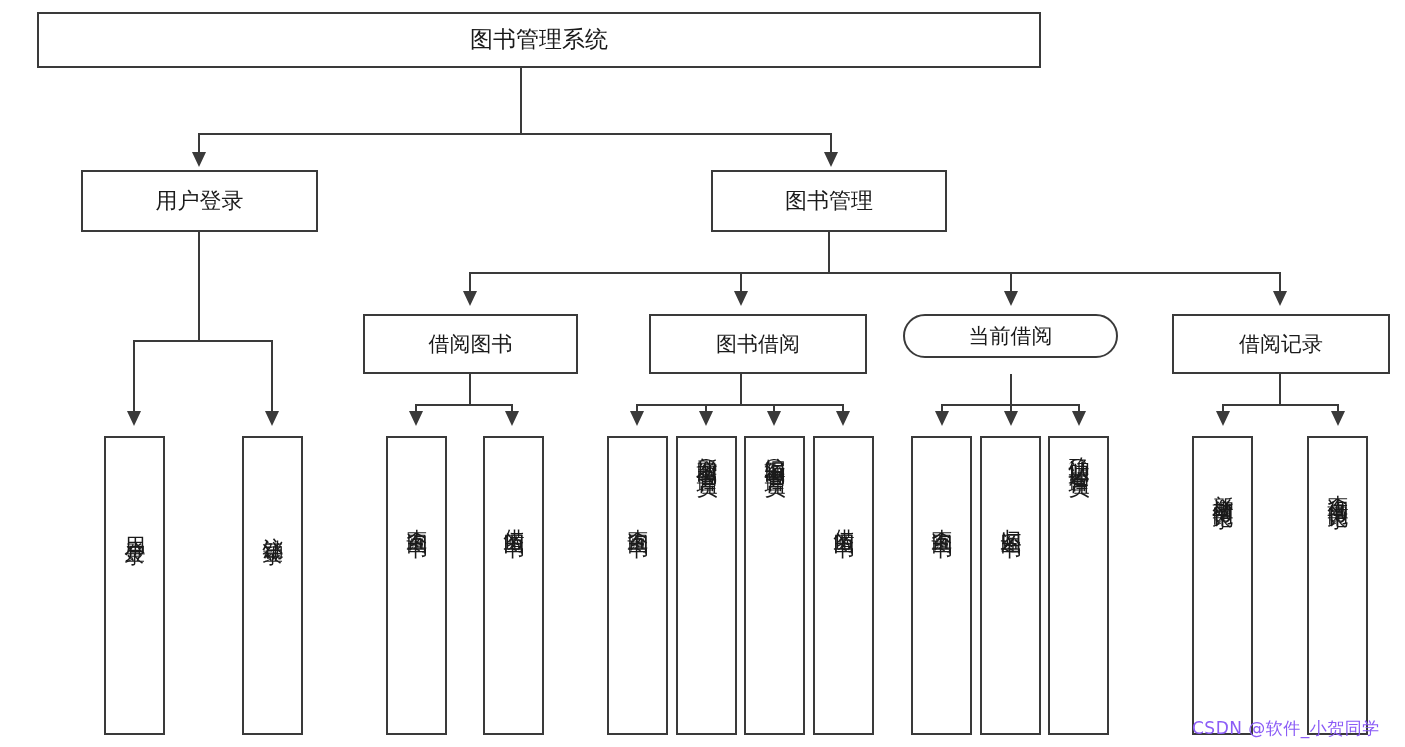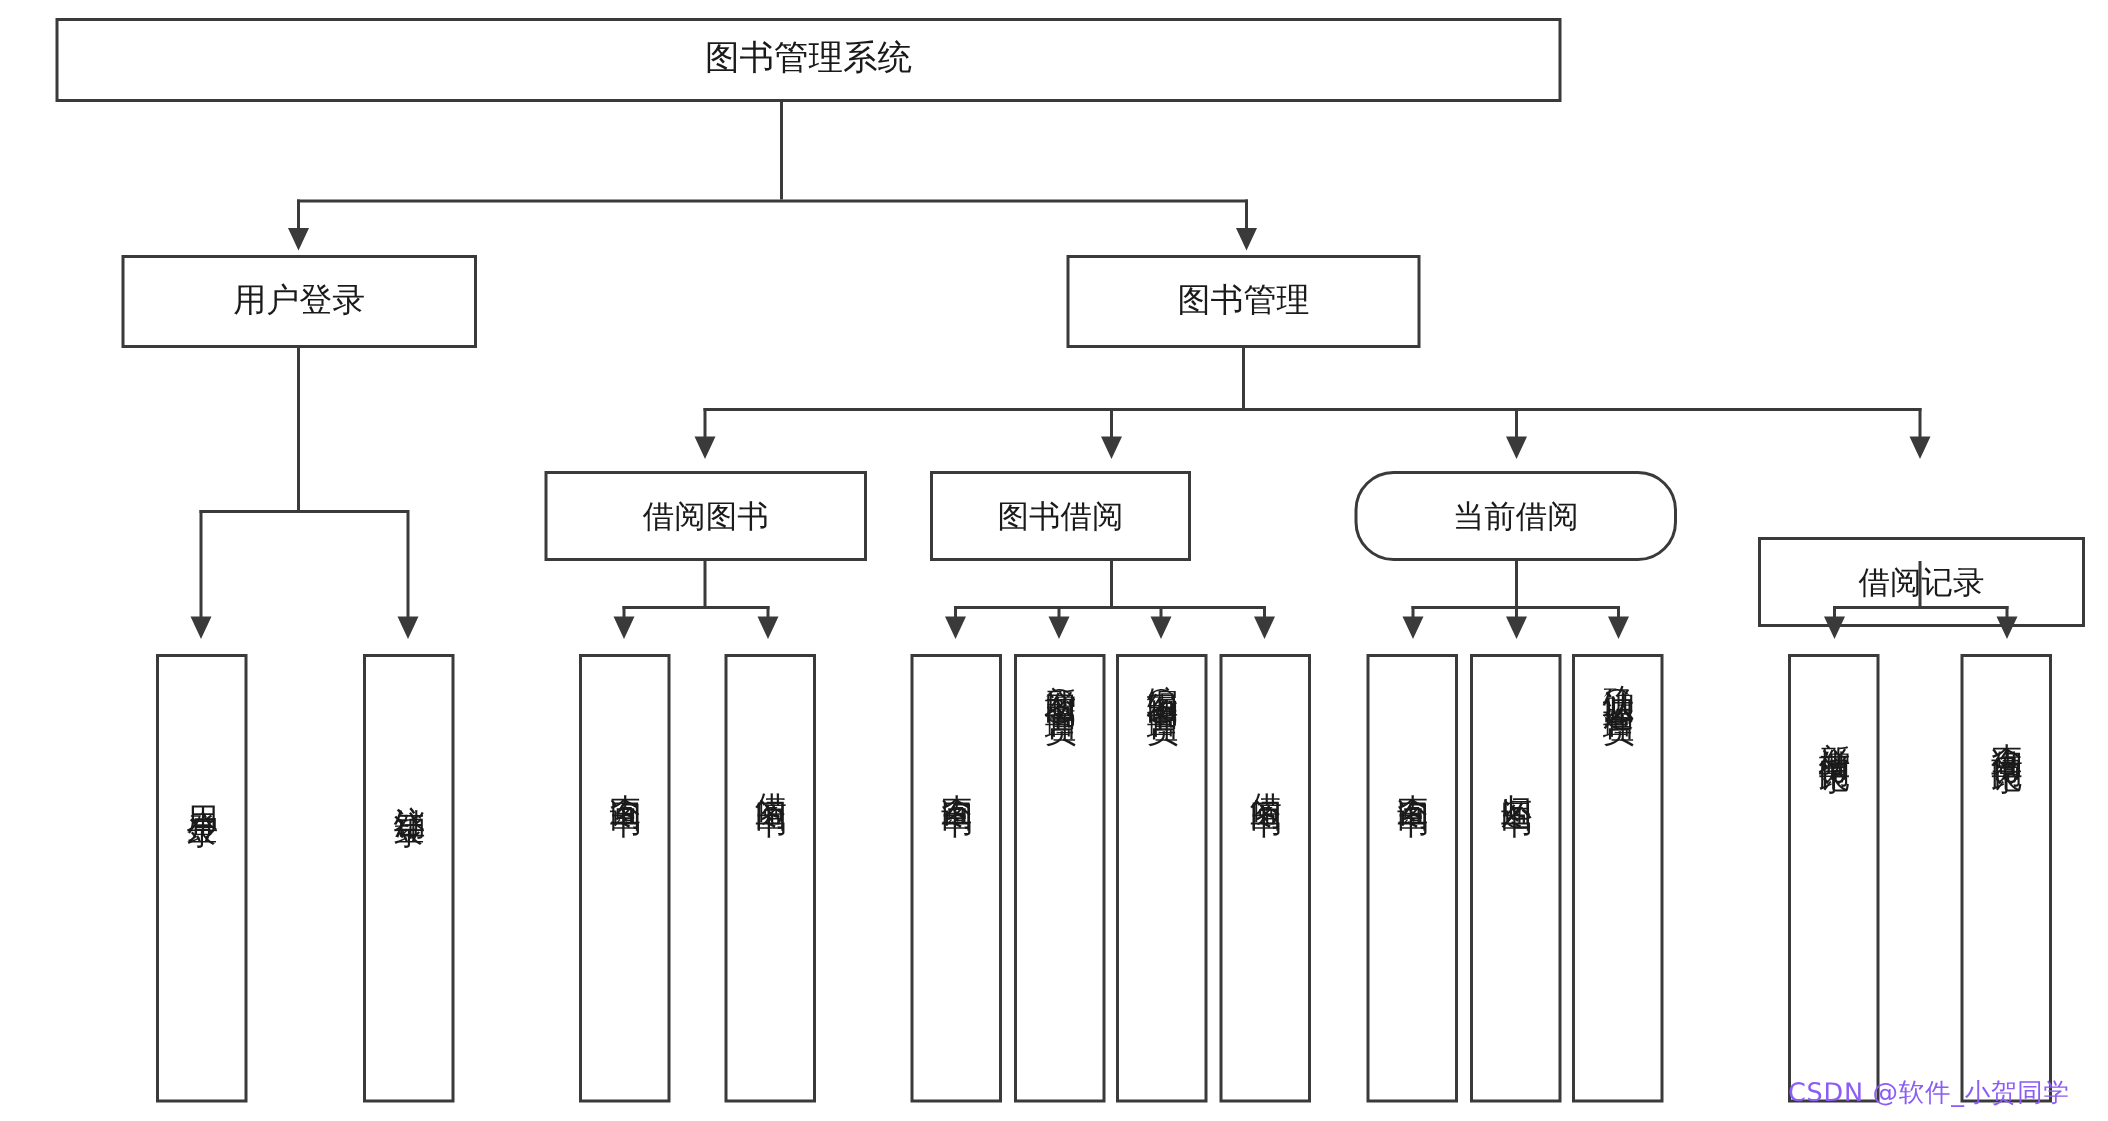--- a/index.html
+++ b/index.html
@@ -115,27 +115,27 @@
   <div class="ln v" style="left:740px; top:272px; width:2px; height:22px;"></div>
   <div class="arrow" style="left:734px; top:291px;"></div>
   <div class="ln v" style="left:1010px; top:272px; width:2px; height:22px;"></div>
   <div class="arrow" style="left:1004px; top:291px;"></div>
   <div class="ln v" style="left:1279px; top:272px; width:2px; height:22px;"></div>
   <div class="arrow" style="left:1273px; top:291px;"></div>
 
   <div class="node lvl2" style="left:363px; top:314px; width:215px; height:60px;">
     <span>借阅图书</span>
   </div>
-  <div class="node lvl2" style="left:620px; top:314px; width:174px; height:60px;">
+  <div class="node lvl2" style="left:649px; top:314px; width:218px; height:60px;">
     <span>图书借阅</span>
   </div>
-  <div class="node lvl2" style="left:903px; top:314px; width:215px; height:60px;border-radius:26px;">
+  <div class="node lvl2" style="left:903px; top:314px; width:215px; height:44px;border-radius:26px;">
     <span>当前借阅</span>
   </div>
-  <div class="node lvl2" style="left:1172px; top:314px; width:218px; height:60px;margin-top:44px;">
+  <div class="node lvl2" style="left:1172px; top:314px; width:218px; height:60px;">
     <span>借阅记录</span>
   </div>
 
   <div class="ln v" style="left:469px; top:374px; width:2px; height:32px;"></div>
   <div class="ln h" style="left:415px; top:404px; width:98px; height:2px;"></div>
   <div class="ln v" style="left:415px; top:404px; width:2px; height:10px;"></div>
   <div class="arrow" style="left:409px; top:411px;"></div>
   <div class="ln v" style="left:511px; top:404px; width:2px; height:10px;"></div>
   <div class="arrow" style="left:505px; top:411px;"></div>
 

